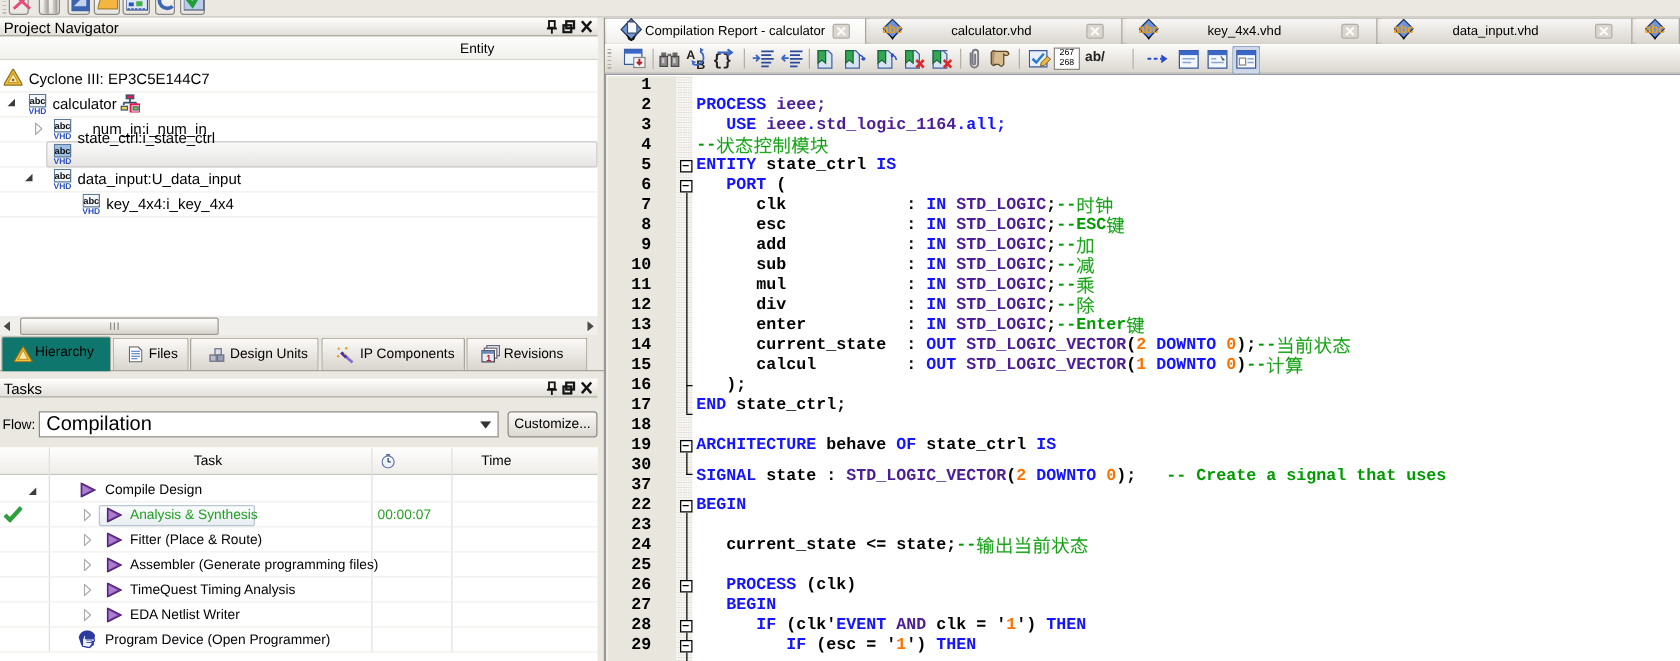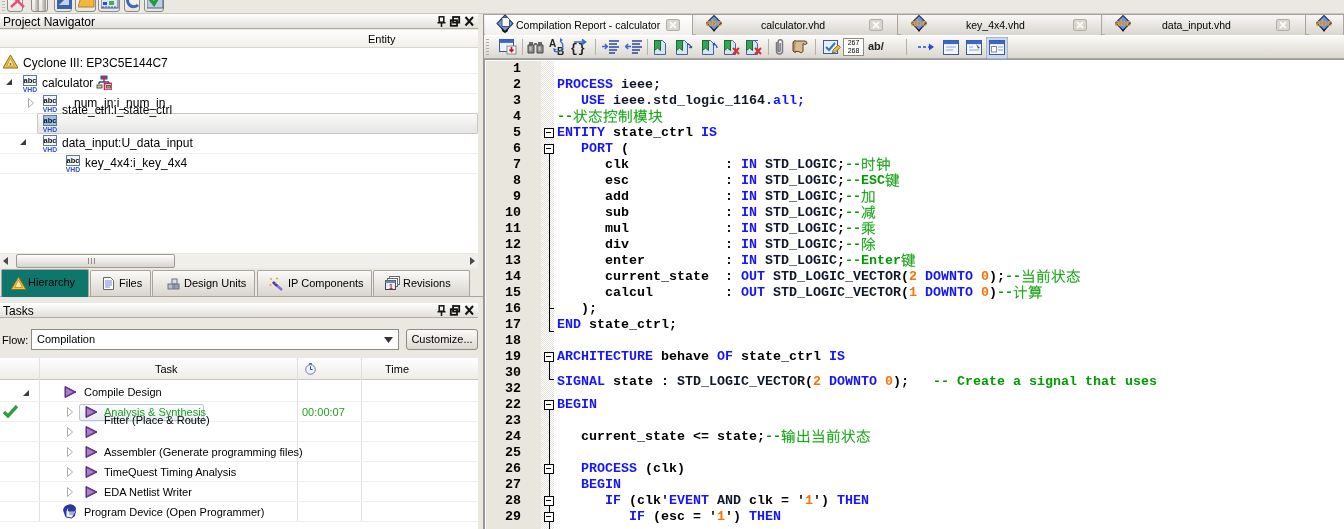--- a/index.html
+++ b/index.html
@@ -2,21 +2,21 @@
 <html><head><meta charset="utf-8"><style>
 *{margin:0;padding:0;box-sizing:border-box}
 html,body{width:1344px;height:529px;overflow:hidden;background:#ebe8e1;font-family:"Liberation Sans",sans-serif;position:relative}
 .abs{position:absolute}
 .tbtn{position:absolute;top:-10px;height:22px;border:1px solid #8a8a8a;border-radius:3px;background:linear-gradient(#fdfdfd,#e8e5df)}
 .ptitle{position:absolute;left:0;width:478px;height:15px;background:linear-gradient(#fcfcfb,#e3e0da);border-top:1px solid #fff;border-bottom:1px solid #b0aca4;font-size:12px;color:#000;padding-left:3px;line-height:14px}
 .trow{position:absolute;left:0;width:478px;height:20px;font-size:12px;line-height:20px;color:#000}
 .tsep{position:absolute;left:0;width:478px;height:1px;background:#f0efec}
 .cl{position:absolute;left:557px;height:16px;font-family:"Liberation Mono",monospace;font-weight:bold;font-size:13.33px;line-height:16px;white-space:pre}
 .ln{position:absolute;left:484px;width:37px;height:16px;text-align:right;font-family:"Liberation Mono",monospace;font-weight:bold;font-size:13.33px;line-height:16px;color:#000}
-.b{color:#1414ff}.p{color:#0f172a}.g{color:#009b00}.o{color:#fc7200}.k{color:#000}
+.b{color:#1414ff}.p{color:#4c1d95}.g{color:#009b00}.o{color:#fc7200}.k{color:#000}
 .fbox{position:absolute;left:543.5px;width:10px;height:10px;border:1.3px solid #000;background:#fff}
 .fbox:after{content:"";position:absolute;left:1.4px;top:3.3px;width:4.8px;height:1.2px;background:#000}
 .fv{position:absolute;left:549px;width:1px;background:#000}
 .ft{position:absolute;left:549px;height:1px;width:5px;background:#000}
 .etab{position:absolute;top:15px;height:20px;border-right:1px solid #aaa69e;background:linear-gradient(#f8f7f5,#dad6cf);font-size:10.5px;line-height:20px;color:#000}
 .etab.act{background:linear-gradient(#ffffff,#f1f0ed)}
 .eclose{position:absolute;top:18.5px;width:14px;height:12px;border:1px solid #b3afa8;border-radius:2px;background:#d9d6d0;color:#fbfbfa;font-size:10px;line-height:11px;text-align:center;font-weight:bold}
 .btab{position:absolute;height:26px;border:1px solid #a9a59d;border-bottom:none;border-radius:2px 2px 0 0;background:linear-gradient(#fbfaf8,#d9d5ce);font-size:11px;color:#000}
 .btab.act{background:#0f766e}
 .taskrow{position:absolute;left:0;width:478px;height:20px;font-size:11px;line-height:20px;color:#000}
@@ -220,21 +220,21 @@
 <div class="ln" style="top:300.5px">16</div>
 <div class="cl" style="top:316.5px"><span class="b">END</span><span class="k"> state_ctrl;</span></div>
 <div class="ln" style="top:316.5px">17</div>
 <div class="cl" style="top:332.5px"></div>
 <div class="ln" style="top:332.5px">18</div>
 <div class="cl" style="top:348.5px"><span class="b">ARCHITECTURE</span><span class="k"> behave </span><span class="b">OF</span><span class="k"> state_ctrl </span><span class="b">IS</span></div>
 <div class="ln" style="top:348.5px">19</div>
 <div class="cl" style="top:374px"><span class="b">SIGNAL</span><span class="k"> state : </span><span class="p">STD_LOGIC_VECTOR</span><span class="k">(</span><span class="o">2</span><span class="k"> </span><span class="b">DOWNTO</span><span class="k"> </span><span class="o">0</span><span class="k">);   </span><span class="g">-- Create a signal that uses</span></div>
 <div class="ln" style="top:364.5px">30</div>
 <div class="cl" style="top:380.5px"></div>
-<div class="ln" style="top:380.5px">32</div>
+<div class="ln" style="top:380.5px">37</div>
 <div class="cl" style="top:396.5px"><span class="b">BEGIN</span></div>
 <div class="ln" style="top:396.5px">22</div>
 <div class="cl" style="top:412.5px"></div>
 <div class="ln" style="top:412.5px">23</div>
 <div class="cl" style="top:428.5px"><span class="k">   current_state &lt;= state;</span><span class="g">--</span></div>
 <div class="ln" style="top:428.5px">24</div>
 <div class="cl" style="top:444.5px"></div>
 <div class="ln" style="top:444.5px">25</div>
 <div class="cl" style="top:460.5px"><span class="k">   </span><span class="b">PROCESS</span><span class="k"> (clk)</span></div>
 <div class="ln" style="top:460.5px">26</div>
@@ -484,21 +484,21 @@
       <path d="M0.5 6.8 h8 M4.5 7 v4.2" stroke-width="1.5"></path>
     </g>
     <g stroke="#141414" fill="none" stroke-width="1.8">
       <rect x="16" y="1" width="6.2" height="5.6"></rect>
       <rect x="13.8" y="4.2" width="6.2" height="5.6"></rect>
     </g>
     <path d="M28.5 1 L36 9.5 M36 1 L28.5 9.5" stroke="#141414" stroke-width="2"></path>
   </svg>
 <div class="abs" style="left:0;top:319px;width:478px;height:39px;background:#ebe8e1"></div>
 <div class="abs" style="left:2px;top:334px;font-size:11px">Flow:</div>
-<div class="abs" style="left:31px;top:329px;width:368px;height:21px;border:1px solid #8e8a84;background:#fff;font-size:11px;line-height:19px">
+<div class="abs" style="left:31px;top:329px;width:368px;height:21px;border:1px solid #8e8a84;background:#fff;font-size:16px;line-height:19px">
     <span style="position:absolute;left:5px">Compilation</span>
     <svg style="position:absolute;right:5px;top:7px" width="9" height="6" viewBox="0 0 9 6">
       <path d="M0 0 L9 0 L4.5 6 Z" fill="#333"></path>
     </svg>
   </div>
 <div class="abs" style="left:406px;top:329px;width:72px;height:21px;border:1px solid #8e8a84;border-radius:3px;background:linear-gradient(#fbfaf9,#dcd8d1);font-size:11px;line-height:19px;text-align:center">Customize...</div>
 <div class="abs" style="left:0;top:358px;width:478px;height:171px;background:#fff"></div>
 <div class="abs" style="left:0;top:358px;width:478px;height:22px;background:linear-gradient(#fefefe,#efede9);border-bottom:1px solid #c9c5bf;font-size:11px;line-height:22px">
     <span style="position:absolute;left:155px">Task</span>
     <span style="position:absolute;left:385px">Time</span>
@@ -565,21 +565,21 @@
     <path d="M2 8 a7 7 0 0 1 13 -2 l-1 8 a7 7 0 0 1 -10 0 Z" fill="#2a3a9e"></path>
     <path d="M5 15 V9.5 L6.5 6 l1.2.4 -.4 2.6 h6.2 a1.1 1.1 0 0 1 0 2.2 h-.6 a1.1 1.1 0 0 1 -.5 2 a1.2 1.2 0 0 1 -1 1.6 l-.4 1.2 Z" fill="#eef1fb" stroke="#2a3a9e" stroke-width="0.9"></path>
     <path d="M8 10 h5 M8.2 12 h4.5" stroke="#2a3a9e" stroke-width="0.7"></path>
   </svg>
 <div class="taskrow" style="top:382px;">
     <span style="position:absolute;left:84px">Compile Design</span>
   </div>
 <div class="taskrow" style="top:402px;color:#22a022">
     <span style="position:absolute;left:104px">Analysis &amp; Synthesis</span>
   </div>
-<div class="taskrow" style="top:410px;text-decoration:underline;">
+<div class="taskrow" style="top:422px;text-decoration:underline;">
     <span style="position:absolute;left:104px">Fitter (Place &amp; Route)</span>
   </div>
 <div class="taskrow" style="top:442px;">
     <span style="position:absolute;left:104px">Assembler (Generate programming files)</span>
   </div>
 <div class="taskrow" style="top:462px;">
     <span style="position:absolute;left:104px">TimeQuest Timing Analysis</span>
   </div>
 <div class="taskrow" style="top:482px;">
     <span style="position:absolute;left:104px">EDA Netlist Writer</span>

